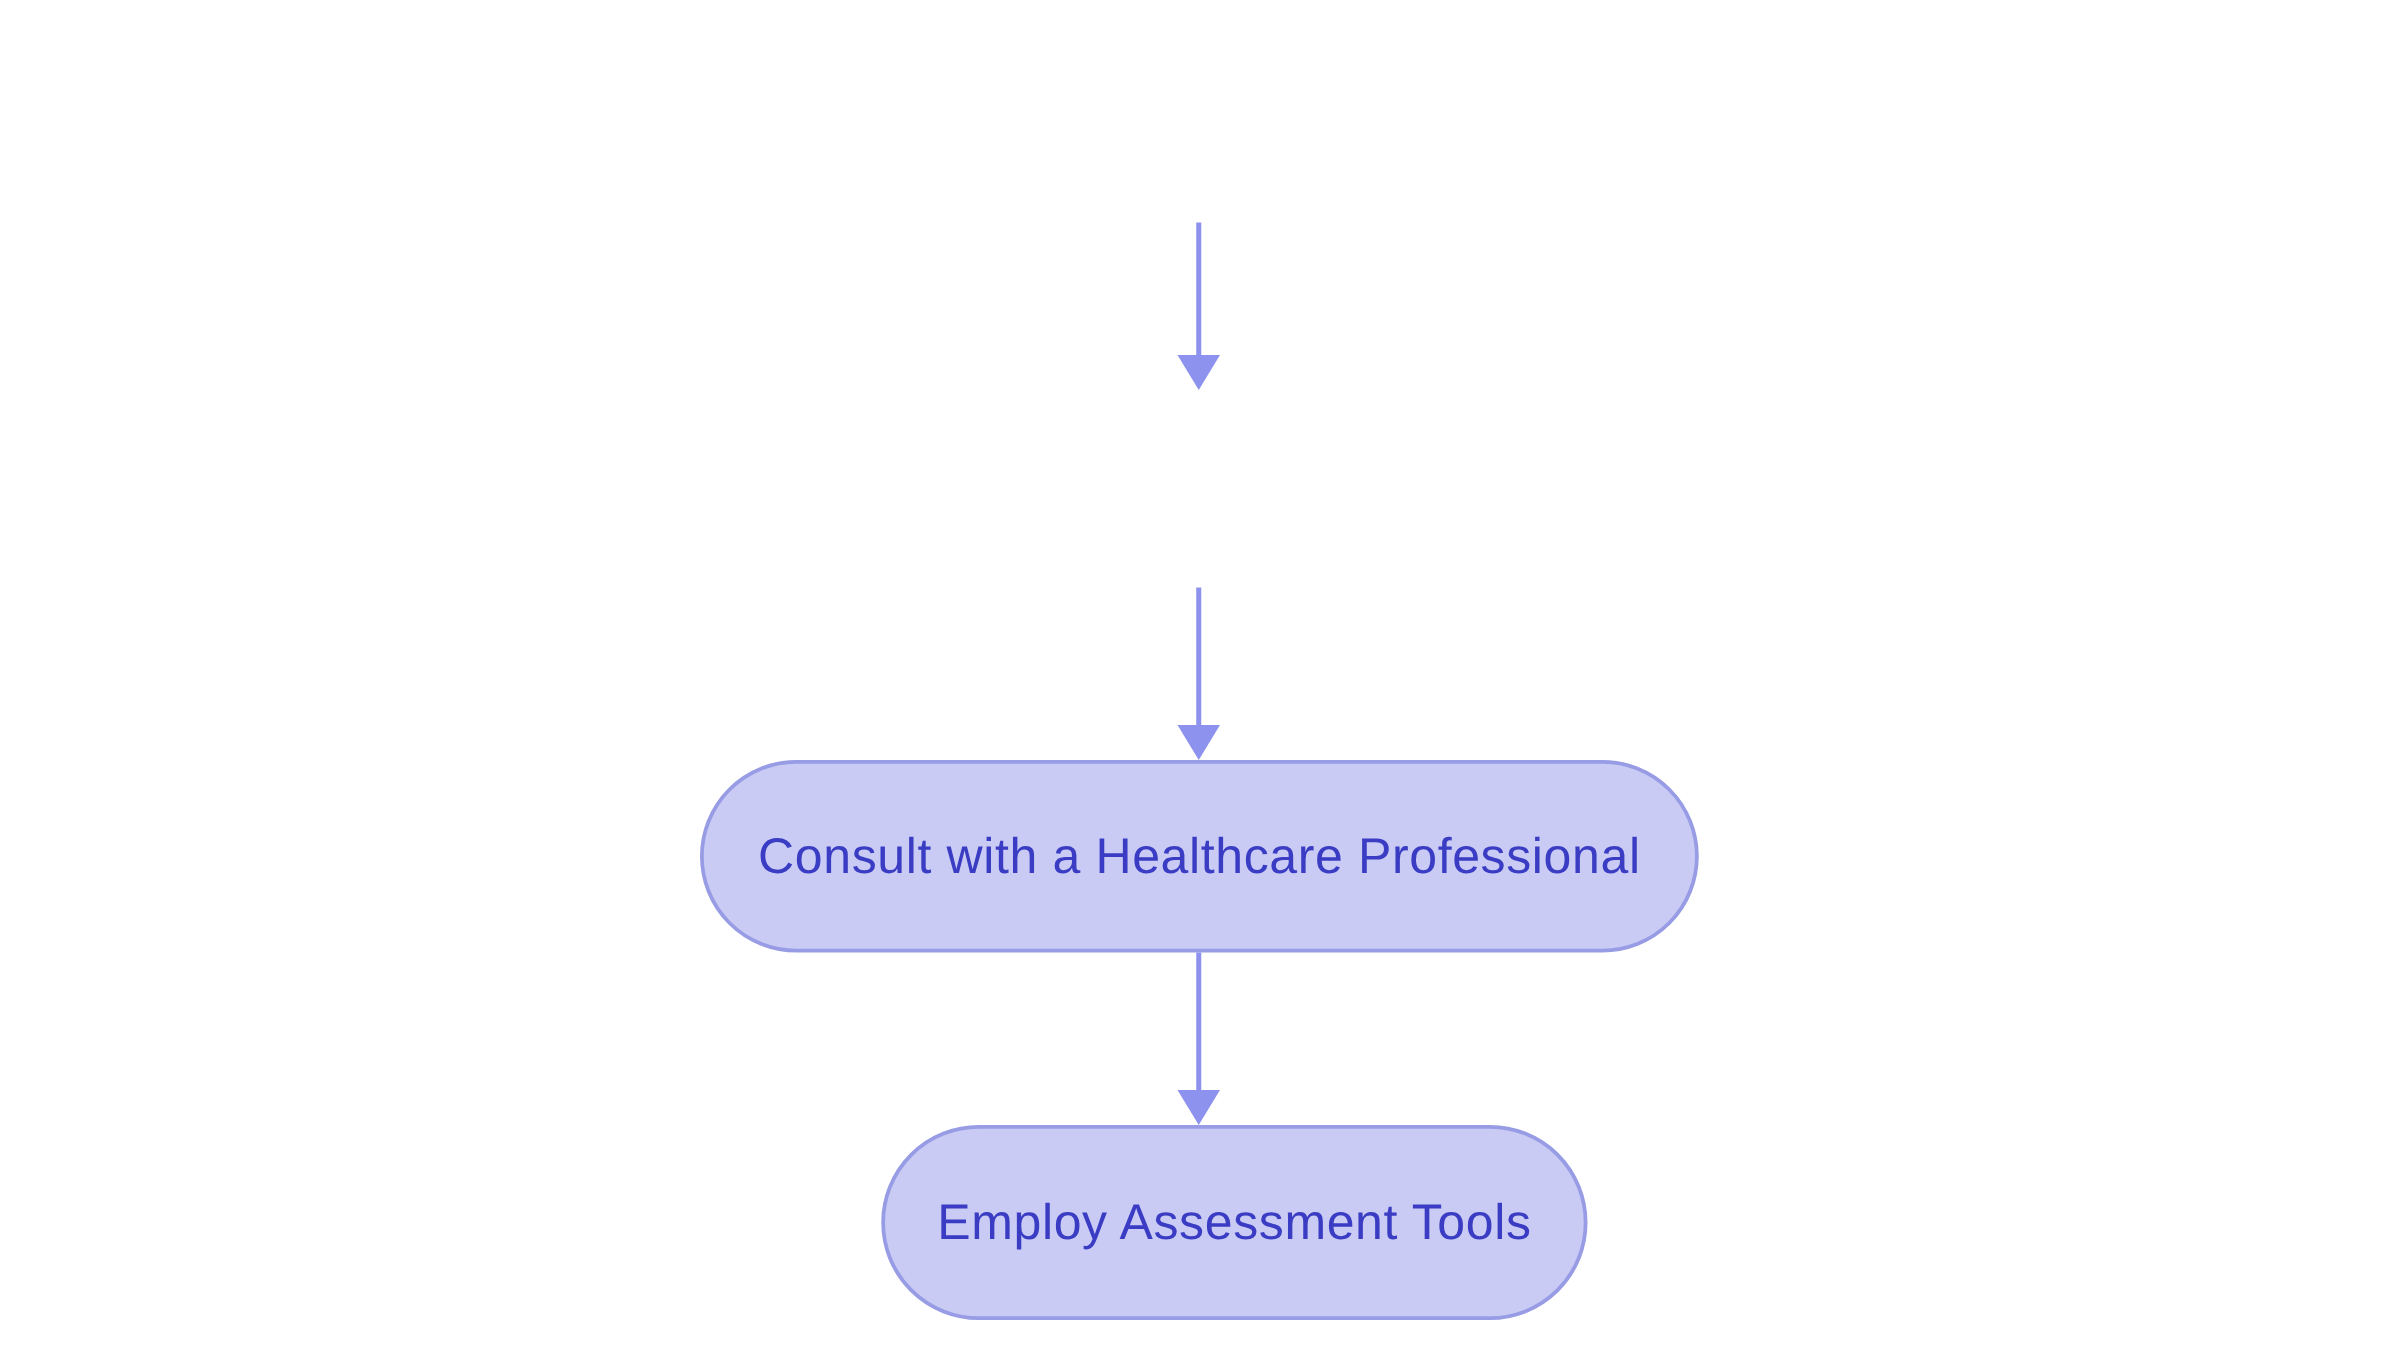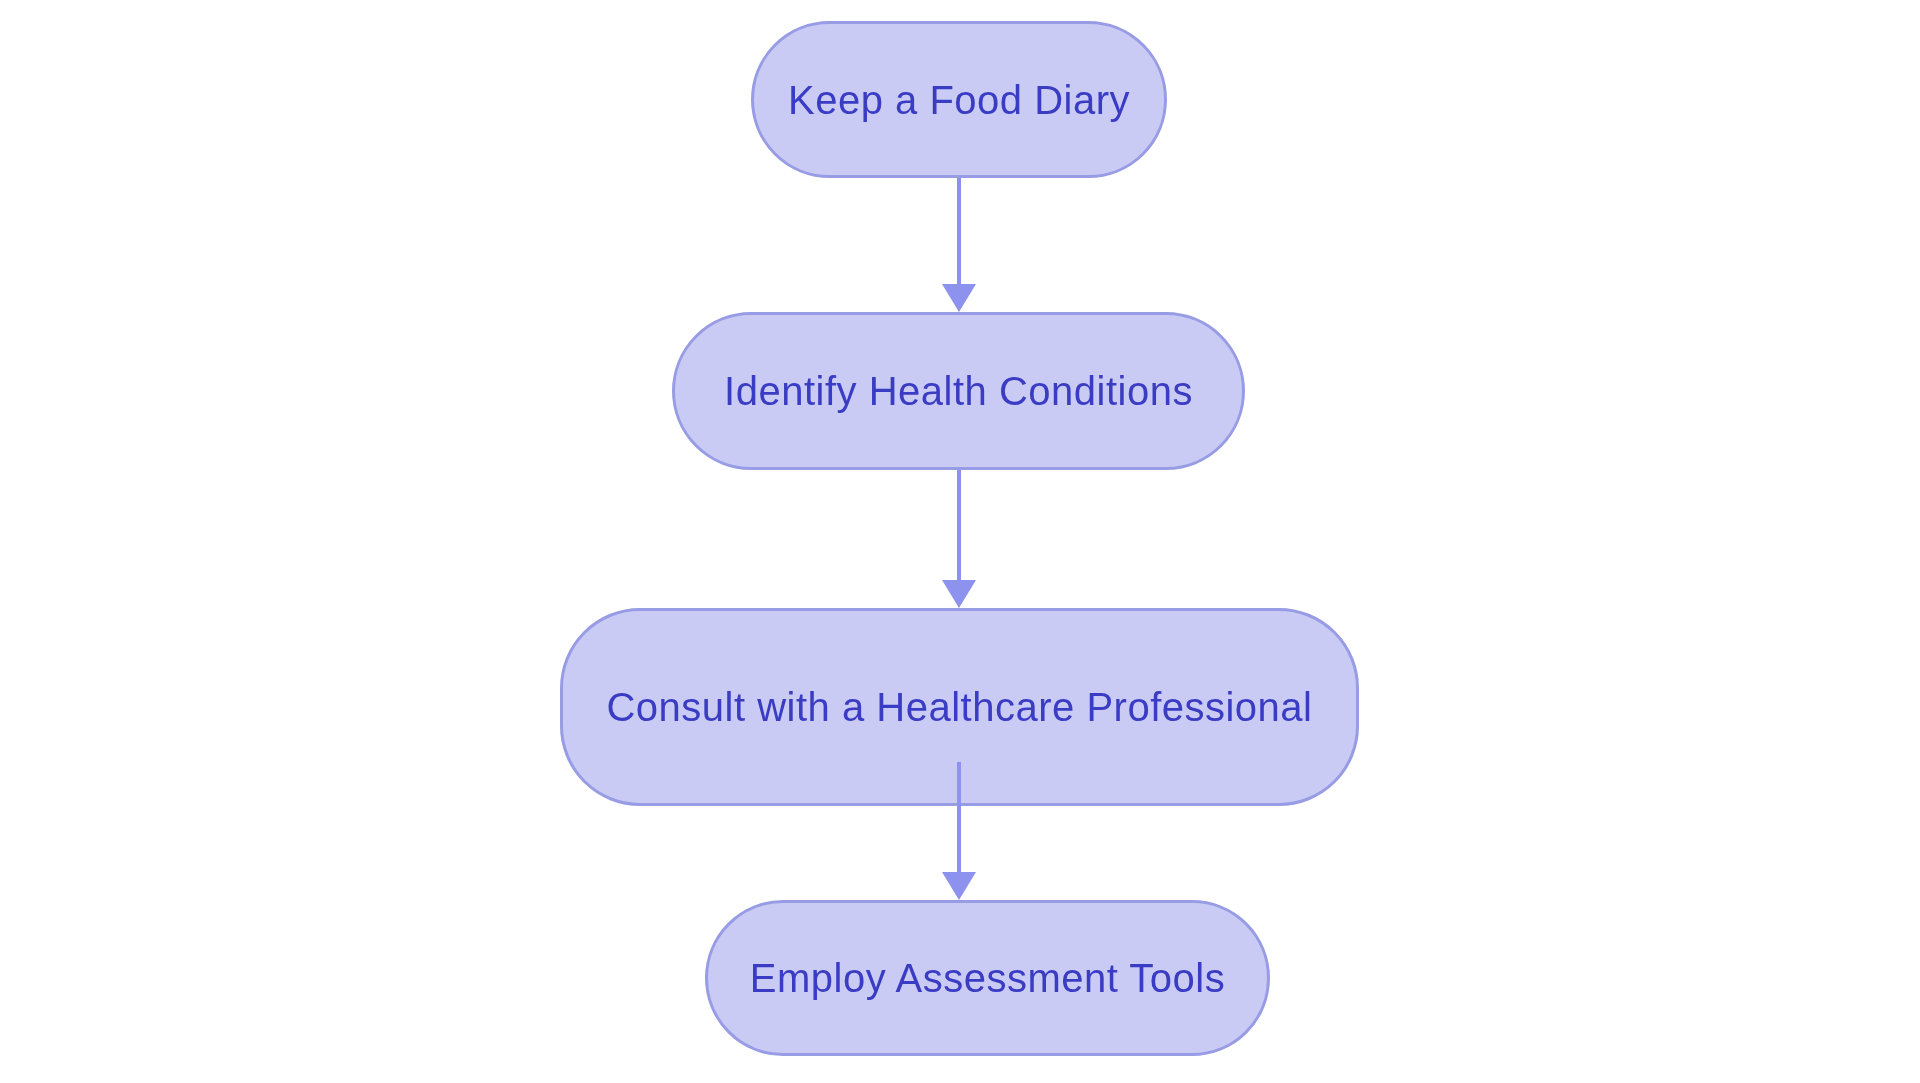--- a/index.html
+++ b/index.html
@@ -26,21 +26,21 @@
     justify-content: center;
     text-align: center;
     color: var(--text, #3a3cc3);
     font-size: 40px;
     font-weight: 400;
     letter-spacing: 0.5px;
     line-height: 1.2;
   }
   .node-1 { left: 751px; top: 21px;  width: 416px; height: 157px; }
   .node-2 { left: 672px; top: 312px; width: 573px; height: 158px; }
-  .node-3 { left: 560px; top: 608px; width: 799px; height: 198px; }
+  .node-3 { left: 560px; top: 608px; width: 799px; height: 154px; }
   .node-4 { left: 705px; top: 900px; width: 565px; height: 156px; }
 
   .edge {
     position: absolute;
     width: 36px;
     left: 941px;
   }
   .edge-1 { top: 178px; height: 134px; }
   .edge-2 { top: 470px; height: 138px; }
   .edge-3 { top: 762px; height: 138px; }
@@ -61,28 +61,26 @@
     border-left: 17px solid transparent;
     border-right: 17px solid transparent;
     border-top: 28px solid var(--arrow, #8c92ed);
   }
 </style>
 </head>
 <body>
 
 <div class="canvas">
 
-  <div class="node node-1">Keep a Food Diary</div>
 
   <div class="edge edge-1">
     <div class="shaft"></div>
     <div class="head"></div>
   </div>
 
-  <div class="node node-2">Identify Health Conditions</div>
 
   <div class="edge edge-2">
     <div class="shaft"></div>
     <div class="head"></div>
   </div>
 
   <div class="node node-3">Consult with a Healthcare Professional</div>
 
   <div class="edge edge-3">
     <div class="shaft"></div>

